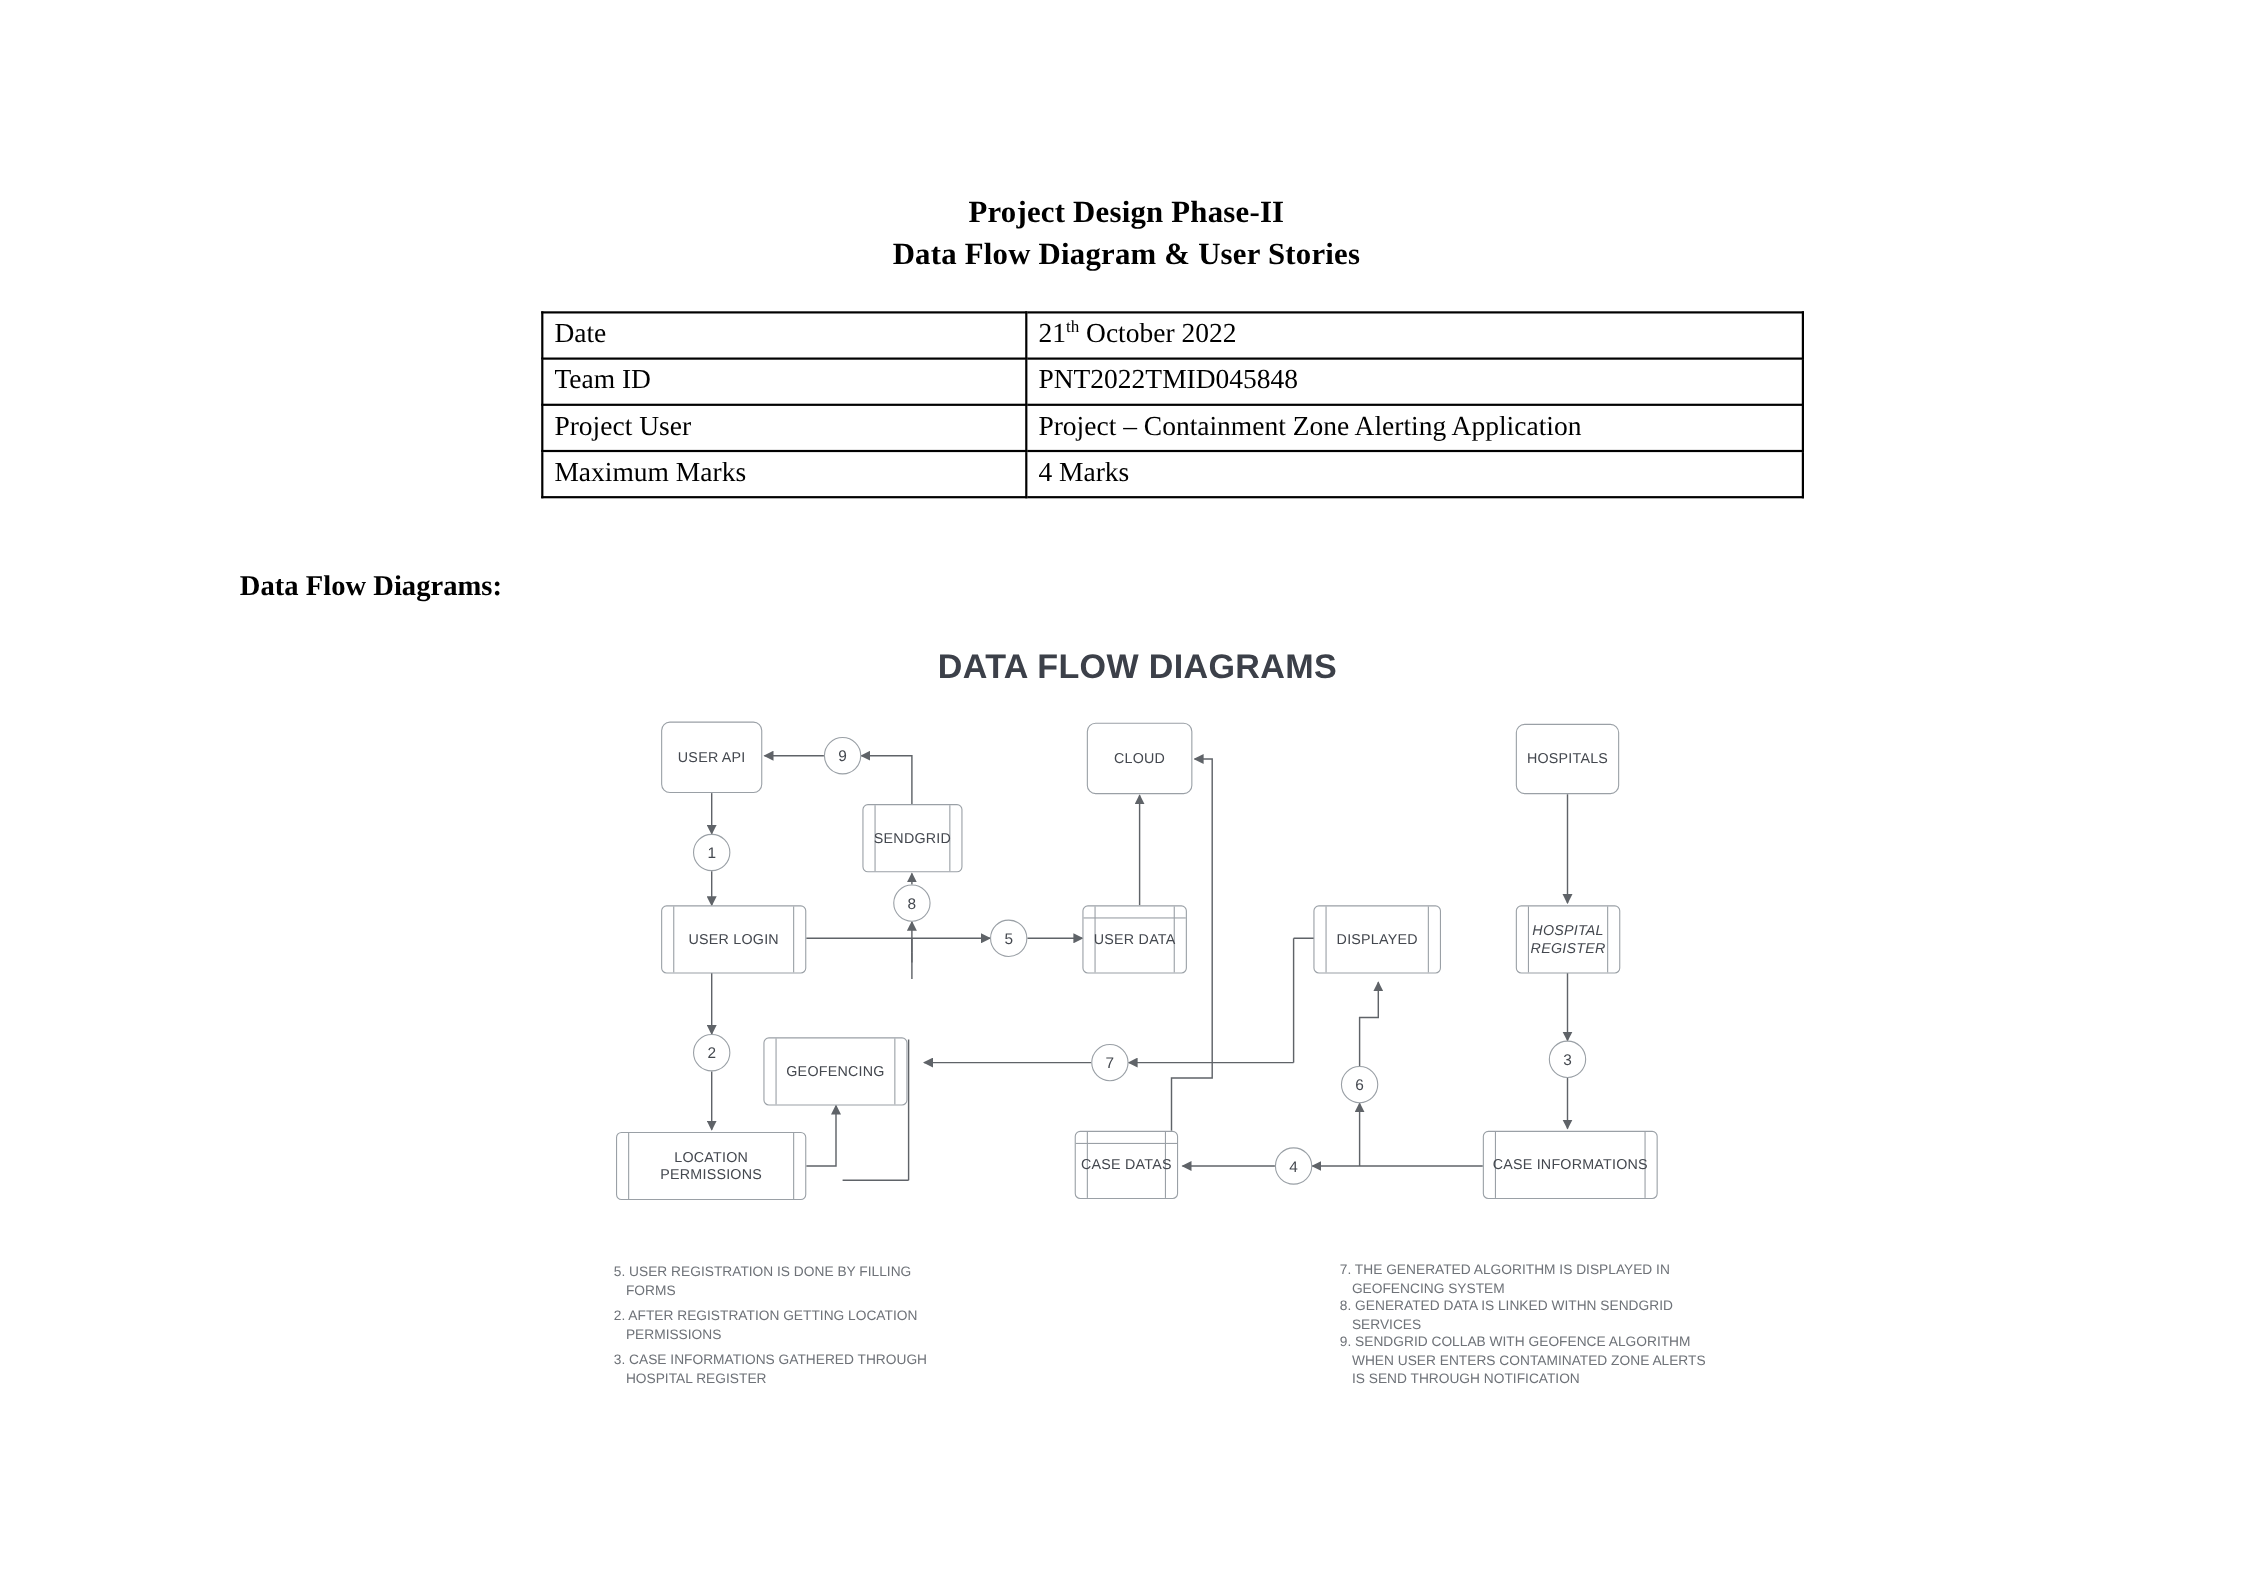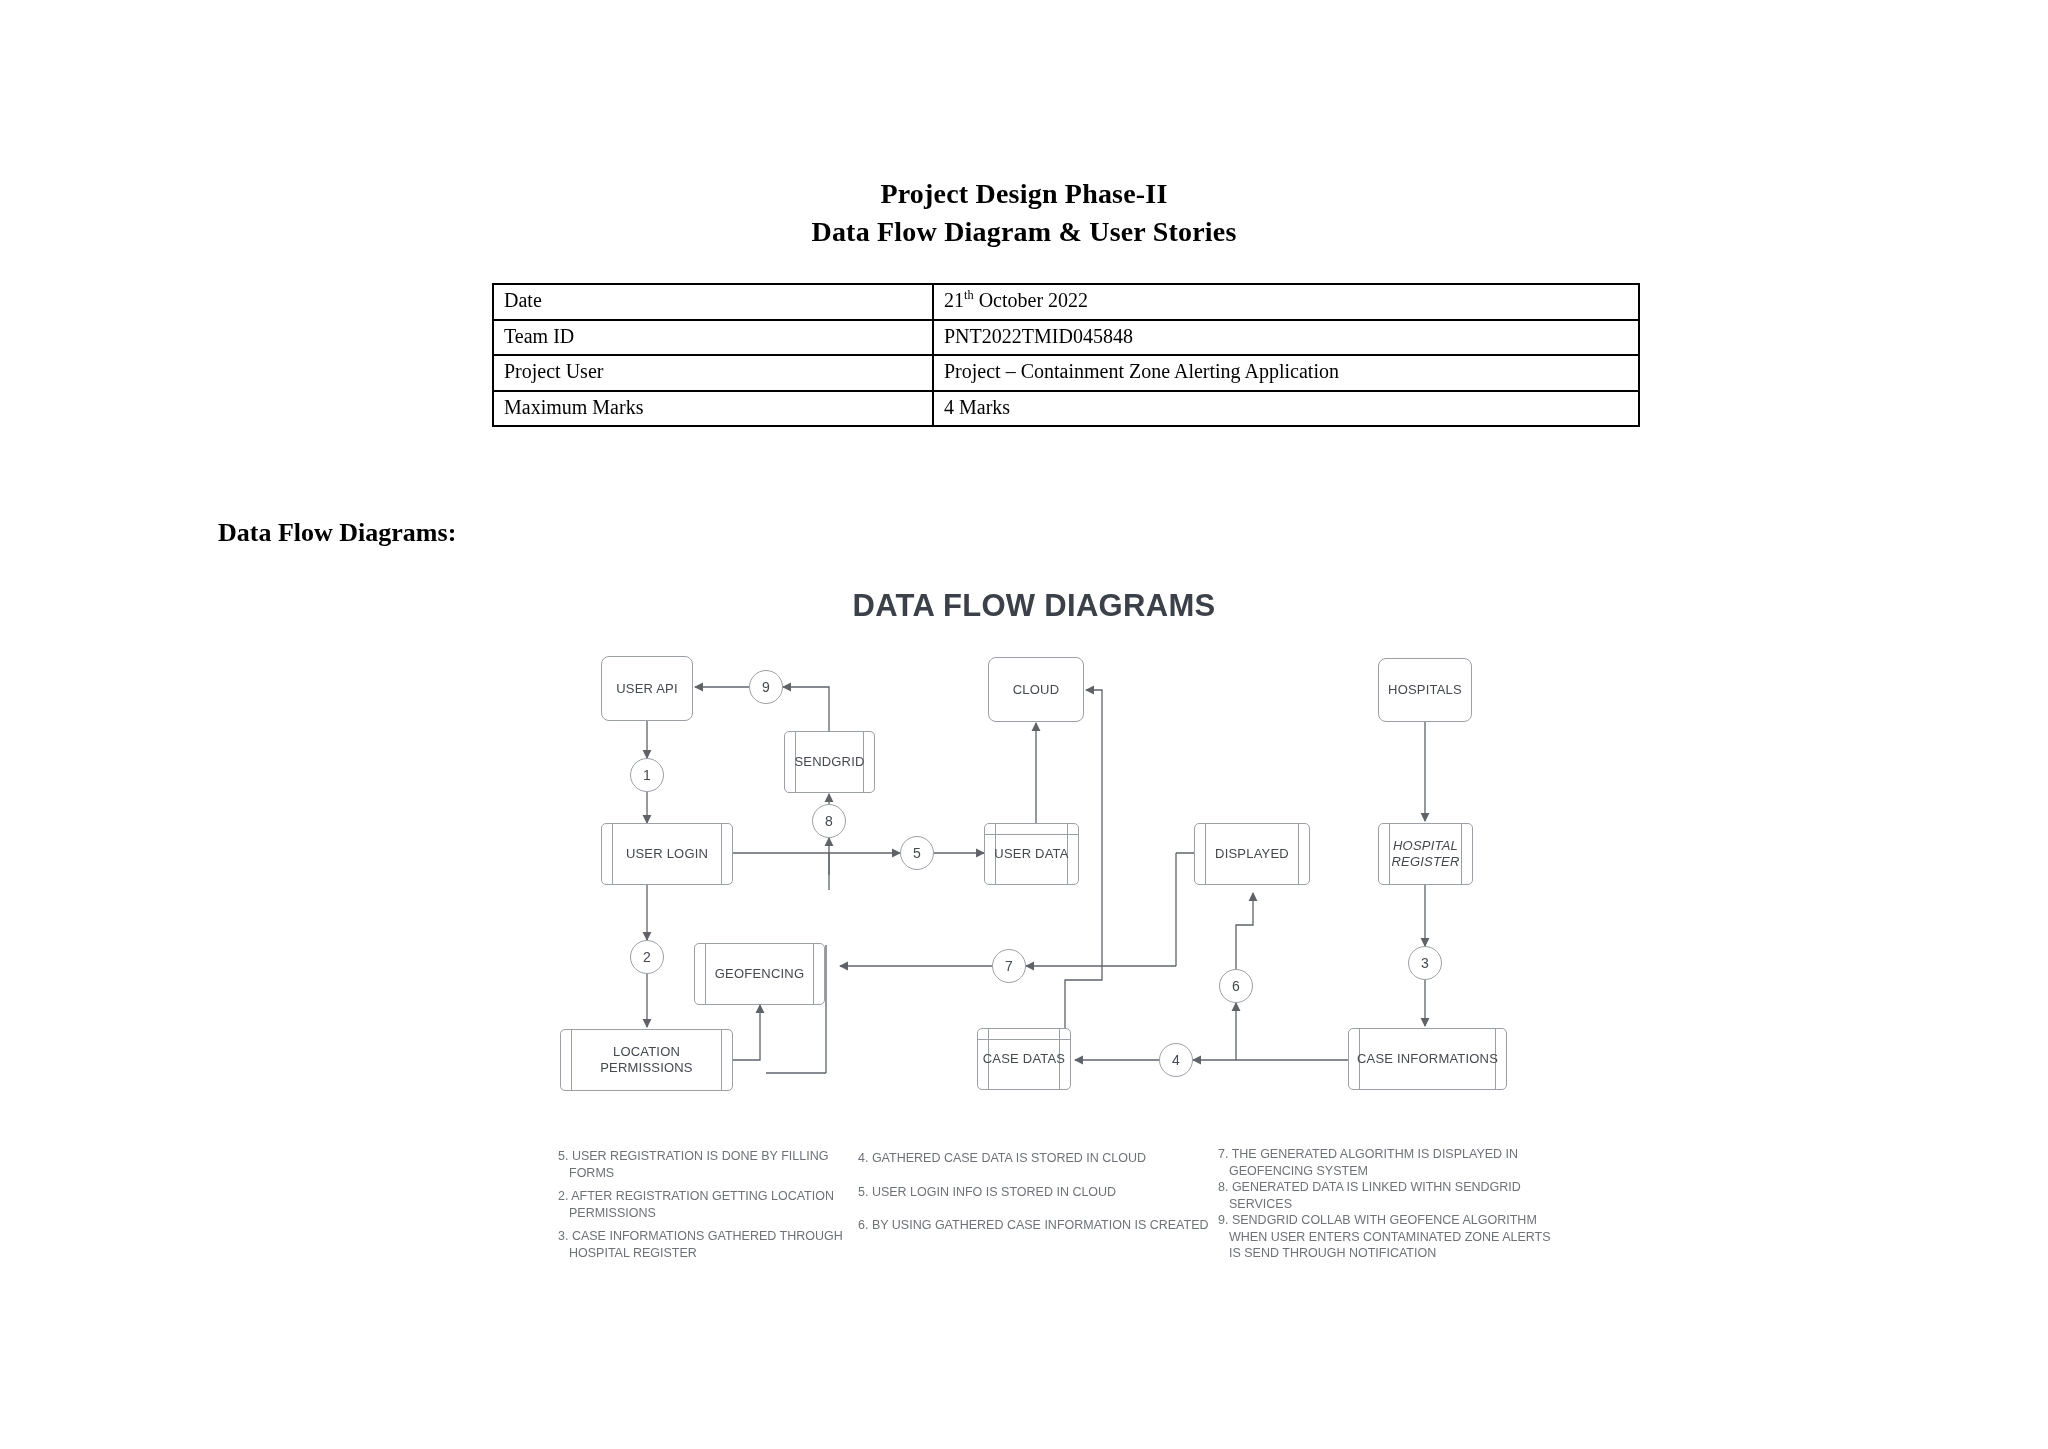--- a/index.html
+++ b/index.html
@@ -36,21 +36,21 @@
   #title-line2 { top: 216px; }
 
   
   #info-table {
     position: absolute;
     left: 492px;
     top: 283px;
     width: 1148px;
     border-collapse: collapse;
     font-family: "Liberation Serif", "DejaVu Serif", serif;
-    font-size: 20px;
+    font-size: 25px;
     color: #000;
   }
   #info-table td {
     border: 2px solid #000;
     padding: 3px 10px 5px 10px;
     vertical-align: top;
     line-height: 1.28;
   }
   #info-table td.label-col { width: 418px; }
   #info-table sup {
@@ -359,25 +359,20 @@
     <div class="flow-circle" style="left:749px; top:670px;">
       <span>9</span>
     </div>
 
     <div class="legend-col" id="legend-col-1">
       <div class="legend-item">5. USER REGISTRATION IS DONE BY FILLING FORMS</div>
       <div class="legend-item">2.  AFTER REGISTRATION GETTING LOCATION PERMISSIONS</div>
       <div class="legend-item">3. CASE INFORMATIONS GATHERED THROUGH HOSPITAL REGISTER</div>
     </div>
 
-    <div class="legend-col" id="legend-col-2">
-      <div class="legend-item">4. GATHERED CASE DATA IS STORED IN CLOUD</div>
-      <div class="legend-item">5. USER LOGIN INFO IS STORED IN CLOUD</div>
-      <div class="legend-item">6. BY USING GATHERED CASE INFORMATION IS CREATED</div>
-    </div>
 
     <div class="legend-col" id="legend-col-3">
       <div class="legend-item">7. THE GENERATED ALGORITHM IS DISPLAYED IN GEOFENCING SYSTEM</div>
       <div class="legend-item">8. GENERATED DATA IS LINKED WITHN SENDGRID SERVICES</div>
       <div class="legend-item">9. SENDGRID COLLAB WITH GEOFENCE ALGORITHM WHEN USER ENTERS CONTAMINATED ZONE ALERTS IS SEND THROUGH NOTIFICATION</div>
     </div>
 
   </div>
 </div>
 

